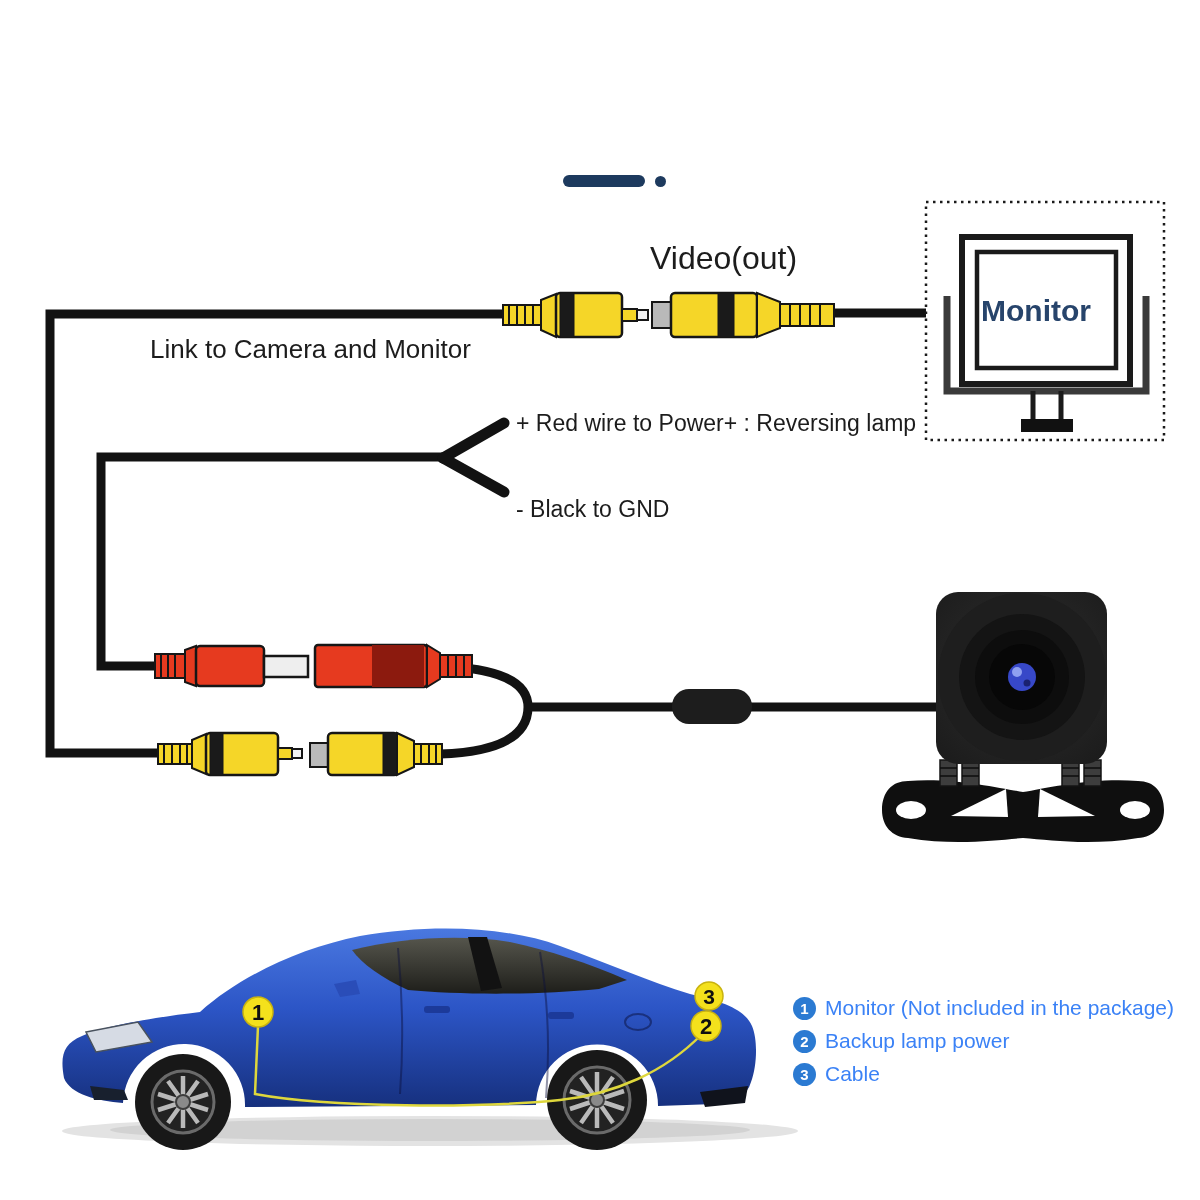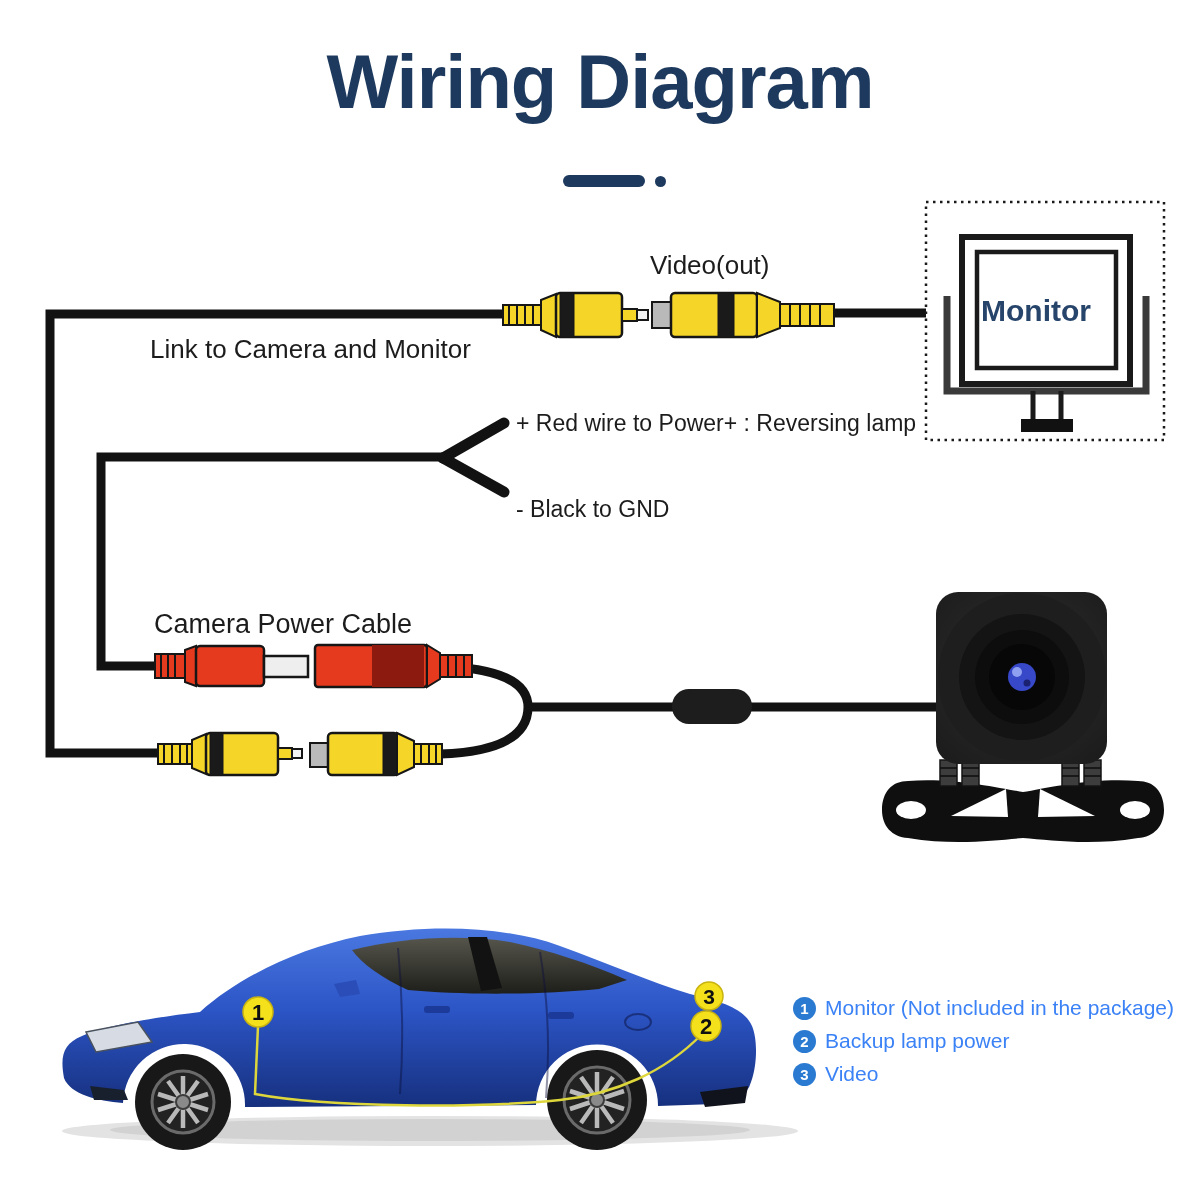--- a/index.html
+++ b/index.html
@@ -4,21 +4,21 @@
 <style>
   html,body{margin:0;padding:0;background:#ffffff;}
   #stage{position:relative;width:1200px;height:1200px;background:#ffffff;overflow:hidden;
          font-family:"Liberation Sans", sans-serif;}
   .abs{position:absolute;}
   #title{left:0;right:0;top:38px;text-align:center;font-size:76px;font-weight:bold;
          color:#1d3a5e;letter-spacing:-1px;}
   .title-dash{left:563px;top:175px;width:82px;height:12px;border-radius:6px;background:#1d3a5e;}
   .title-dot{left:655px;top:176px;width:11px;height:11px;border-radius:50%;background:#1d3a5e;}
   .lbl{color:#1c1c1c;white-space:nowrap;}
-  #lbl-video{left:650px;top:250px;font-size:26px;}
+  #lbl-video{left:650px;top:240px;font-size:32px;}
   #lbl-link{left:150px;top:334px;font-size:26px;}
   #lbl-red{left:516px;top:410px;font-size:23px;}
   #lbl-black{left:516px;top:480px;font-size:23px;margin-top:16px;}
   #lbl-power{left:154px;top:609px;font-size:27px;}
   #lbl-monitor{left:975px;top:294px;width:122px;text-align:center;font-size:30px;
                font-weight:bold;color:#27446b;}
   #legend{left:793px;top:996px;display:flex;flex-direction:column;gap:9px;}
   .legend-row{display:flex;align-items:center;gap:9px;}
   .legend-num{width:23px;height:23px;border-radius:50%;background:#2b7ad2;color:#ffffff;
               font-size:15px;font-weight:bold;display:flex;align-items:center;
@@ -205,39 +205,37 @@
         <circle cx="709" cy="996" r="14" fill="#f4e11c" stroke="#c9b30f" stroke-width="1.5"></circle>
         <text x="709" y="1004" text-anchor="middle" font-size="21" font-weight="bold" fill="#101010">3</text>
       </g>
       <g>
         <circle cx="706" cy="1026" r="15" fill="#f4e11c" stroke="#c9b30f" stroke-width="1.5"></circle>
         <text x="706" y="1034" text-anchor="middle" font-size="22" font-weight="bold" fill="#101010">2</text>
       </g>
     </g>
   </svg>
 
-  <div id="title" class="abs">Wiring Diagram</div>
   <div class="abs title-dash"></div>
   <div class="abs title-dot"></div>
 
   <div id="lbl-video" class="abs lbl">Video(out)</div>
   <div id="lbl-red" class="abs lbl">+ Red wire to Power+ : Reversing lamp</div>
   <div id="lbl-link" class="abs lbl">Link to Camera and Monitor</div>
   <div id="lbl-black" class="abs lbl">- Black to GND</div>
-  <div id="lbl-power" class="abs lbl">Camera Power Cable</div>
   <div id="lbl-monitor" class="abs">Monitor</div>
 
   <div id="legend" class="abs">
     <div class="legend-row">
       <span class="legend-num">1</span>
       <span class="legend-label">Monitor (Not included in the package)</span>
     </div>
     <div class="legend-row">
       <span class="legend-num">2</span>
       <span class="legend-label">Backup lamp power</span>
     </div>
     <div class="legend-row">
       <span class="legend-num">3</span>
-      <span class="legend-label">Video</span>
+      <span class="legend-label">Cable</span>
     </div>
   </div>
 
 </div>
 
 </body></html>

